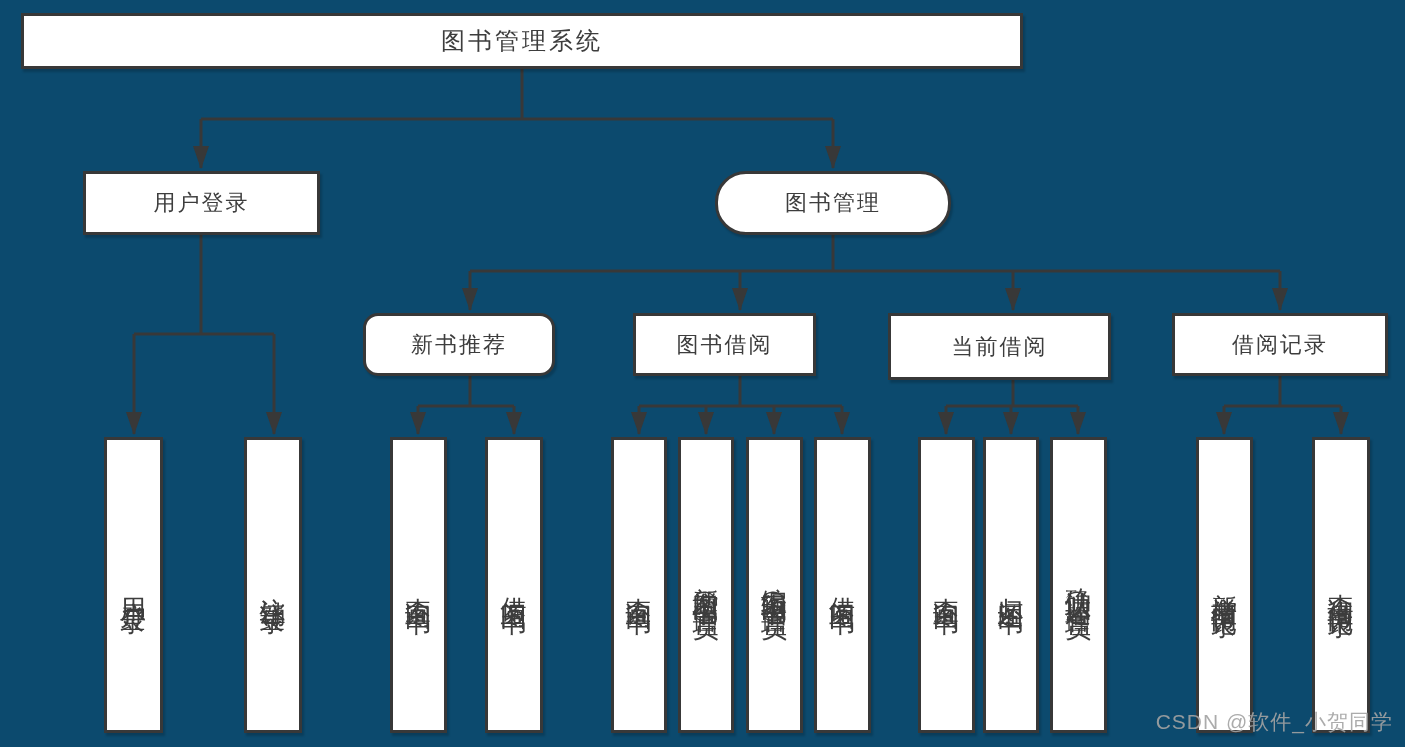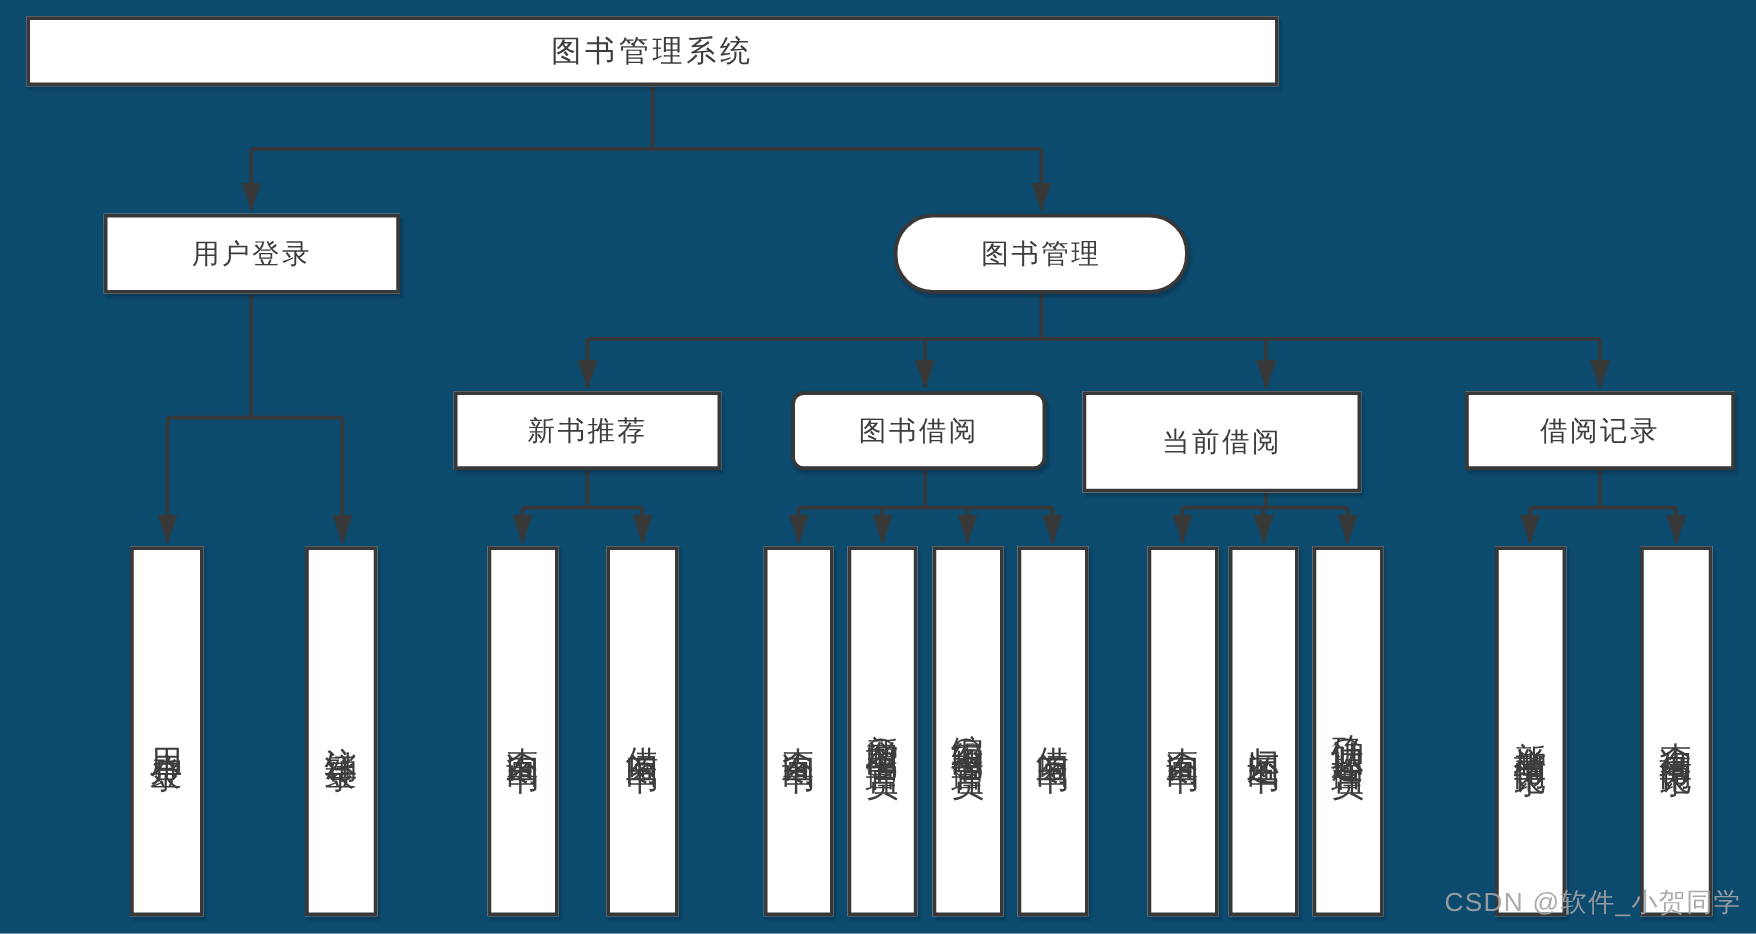--- a/index.html
+++ b/index.html
@@ -86,23 +86,23 @@
     <path d="M1280 376 V406 M1224 406 H1341" fill="none" stroke="#383838" stroke-width="3"></path>
     <path d="M1224 406 V434" fill="none" stroke="#383838" stroke-width="3" marker-end="url(#arrow)"></path>
     <path d="M1341 406 V434" fill="none" stroke="#383838" stroke-width="3" marker-end="url(#arrow)"></path>
   </svg>
 
   <div class="node hnode root" style="left:21px;top:13px;width:1002px;height:56px;">图书管理系统</div>
 
   <div class="node hnode" style="left:83px;top:171px;width:237px;height:64px;">用户登录</div>
   <div class="node hnode" style="left:715px;top:171px;width:236px;height:64px;border-radius:31px;">图书管理</div>
 
-  <div class="node hnode" style="left:363px;top:313px;width:214px;height:63px;">新书推荐</div>
-  <div class="node hnode" style="left:633px;top:313px;width:204px;height:63px;border-radius:10px;">图书借阅</div>
-  <div class="node hnode" style="left:866px;top:313px;width:223px;height:81px;">当前借阅</div>
+  <div class="node hnode" style="left:363px;top:313px;width:192px;height:63px;border-radius:15px;">新书推荐</div>
+  <div class="node hnode" style="left:633px;top:313px;width:183px;height:63px;">图书借阅</div>
+  <div class="node hnode" style="left:888px;top:313px;width:223px;height:67px;">当前借阅</div>
   <div class="node hnode" style="left:1172px;top:313px;width:216px;height:63px;text-align:center;">借阅记录</div>
 
   <div class="node vnode" style="left:104px;top:437px;width:59px;height:296px;">用户登录</div>
   <div class="node vnode" style="left:244px;top:437px;width:58px;height:296px;">注销登录</div>
 
   <div class="node vnode" style="left:390px;top:437px;width:57px;height:296px;">查询图书</div>
   <div class="node vnode" style="left:485px;top:437px;width:58px;height:296px;">借阅图书</div>
 
   <div class="node vnode" style="left:611px;top:437px;width:56px;height:296px;">查询图书</div>
   <div class="node vnode" style="left:678px;top:437px;width:56px;height:296px;">新增图书（管理员）</div>

